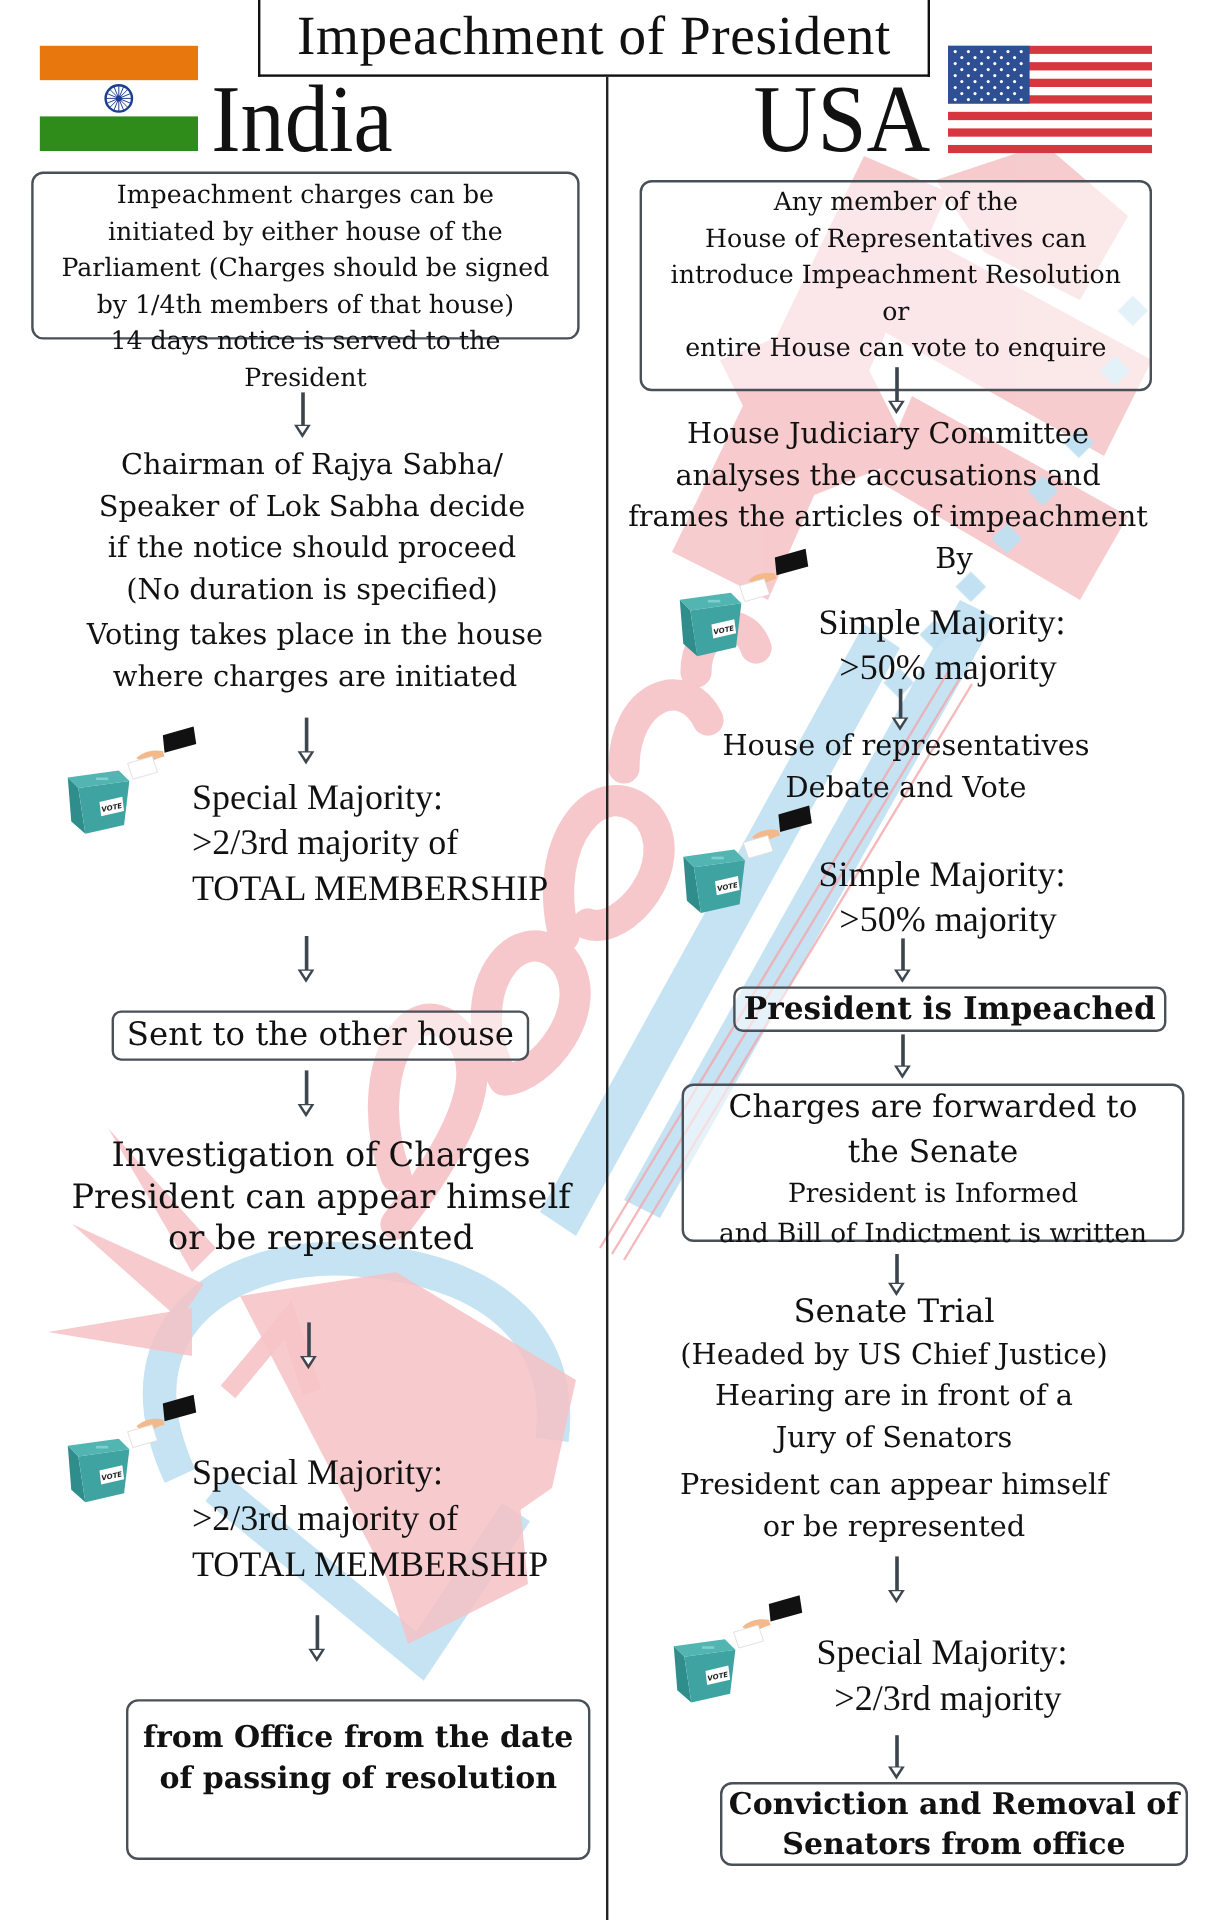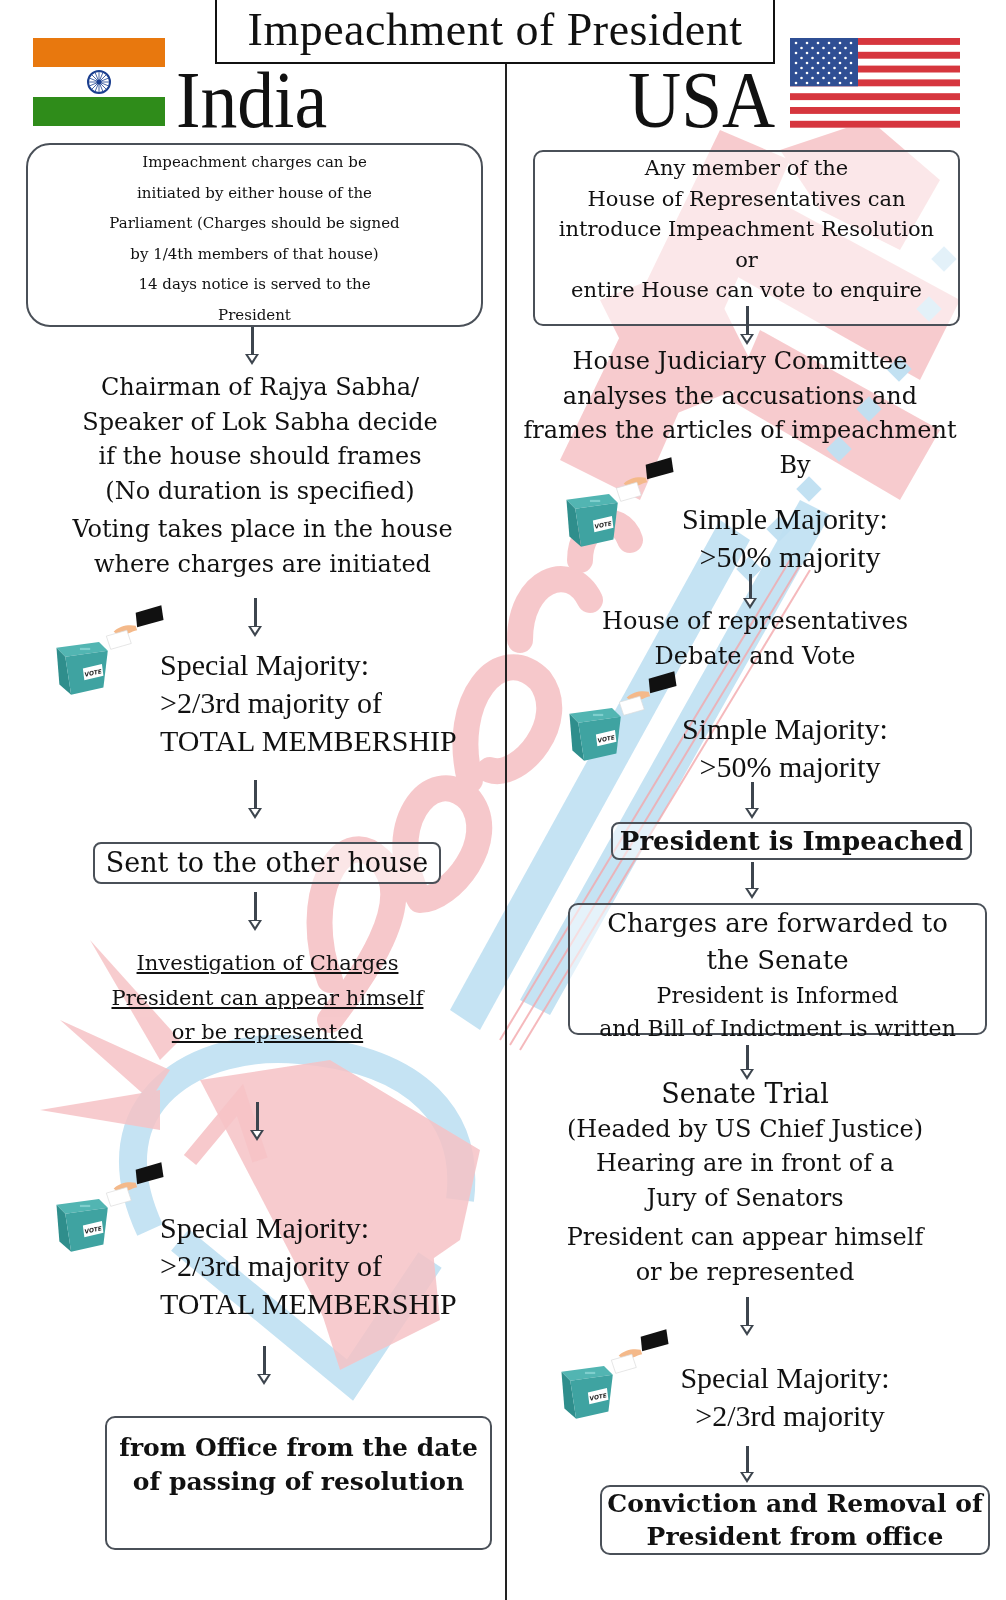--- a/index.html
+++ b/index.html
@@ -180,38 +180,38 @@
         <circle cx="55.5" cy="40" r="1.3"></circle>
       <circle cx="6" cy="45" r="1.3"></circle>
         <circle cx="17" cy="45" r="1.3"></circle>
         <circle cx="28" cy="45" r="1.3"></circle>
         <circle cx="39" cy="45" r="1.3"></circle>
         <circle cx="50" cy="45" r="1.3"></circle>
         <circle cx="61" cy="45" r="1.3"></circle>
     </g>
   </svg>
 
-  <div class="box" style="left:26px;top:143px;width:457px;height:184px;font-size:15px;line-height:30.5px;padding-top:2px;border-radius:24px;">
+  <div class="box" style="left:26px;top:143px;width:457px;height:140px;font-size:21px;line-height:30.5px;padding-top:2px;">
     <span class="line">Impeachment charges can be</span>
     <span class="line">initiated by either house of the</span>
     <span class="line">Parliament (Charges should be signed</span>
     <span class="line">by 1/4th members of that house)</span>
     <span class="line">14 days notice is served to the</span>
     <span class="line">President</span>
   </div>
 
   <div class="arrow" style="left:245px;top:327px;height:38px;">
       <div class="shaft" style="height:30px;"></div>
       <div class="head" style="top:27px;"></div>
     </div>
 
   <div class="txt" style="left:30px;top:370px;width:460px;font-size:24px;line-height:34.5px;">
     <span class="line">Chairman of Rajya Sabha/</span>
     <span class="line">Speaker of Lok Sabha decide</span>
-    <span class="line">if the house should frames</span>
+    <span class="line">if the notice should proceed</span>
     <span class="line">(No duration is specified)</span>
   </div>
   <div class="txt" style="left:30px;top:512px;width:465px;font-size:24px;line-height:34.5px;">
     <span class="line">Voting takes place in the house</span>
     <span class="line">where charges are initiated</span>
   </div>
 
   <div class="arrow" style="left:248px;top:598px;height:40px;">
       <div class="shaft" style="height:32px;"></div>
       <div class="head" style="top:28px;"></div>
@@ -241,21 +241,21 @@
 
   <div class="box" style="left:93px;top:842px;width:348px;height:42px;font-size:27px;line-height:38px;border-radius:8px;">
     <span class="line">Sent to the other house</span>
   </div>
 
   <div class="arrow" style="left:248px;top:892px;height:40px;">
       <div class="shaft" style="height:32px;"></div>
       <div class="head" style="top:28px;"></div>
     </div>
 
-  <div class="txt" style="left:40px;top:946px;width:455px;font-size:21px;line-height:34.5px;text-decoration:underline;">
+  <div class="txt" style="left:40px;top:946px;width:455px;font-size:28px;line-height:34.5px;">
     <span class="line">Investigation of Charges</span>
     <span class="line">President can appear himself</span>
     <span class="line">or be represented</span>
   </div>
 
   <div class="arrow" style="left:250px;top:1102px;height:40px;">
       <div class="shaft" style="height:32px;"></div>
       <div class="head" style="top:28px;"></div>
     </div>
 
@@ -406,16 +406,16 @@
     <span class="line" style="padding-left:10px;">&gt;2/3rd majority</span>
   </div>
 
   <div class="arrow" style="left:740px;top:1446px;height:38px;">
       <div class="shaft" style="height:30px;"></div>
       <div class="head" style="top:26px;"></div>
     </div>
 
   <div class="box bold" style="left:556px;top:1485px;width:390px;height:70px;font-size:25px;line-height:33px;font-weight:bold;padding-top:0px;">
     <span class="line">Conviction and Removal of</span>
-    <span class="line">President from office</span>
+    <span class="line">Senators from office</span>
   </div>
 
 </div>
 
 </body></html>

